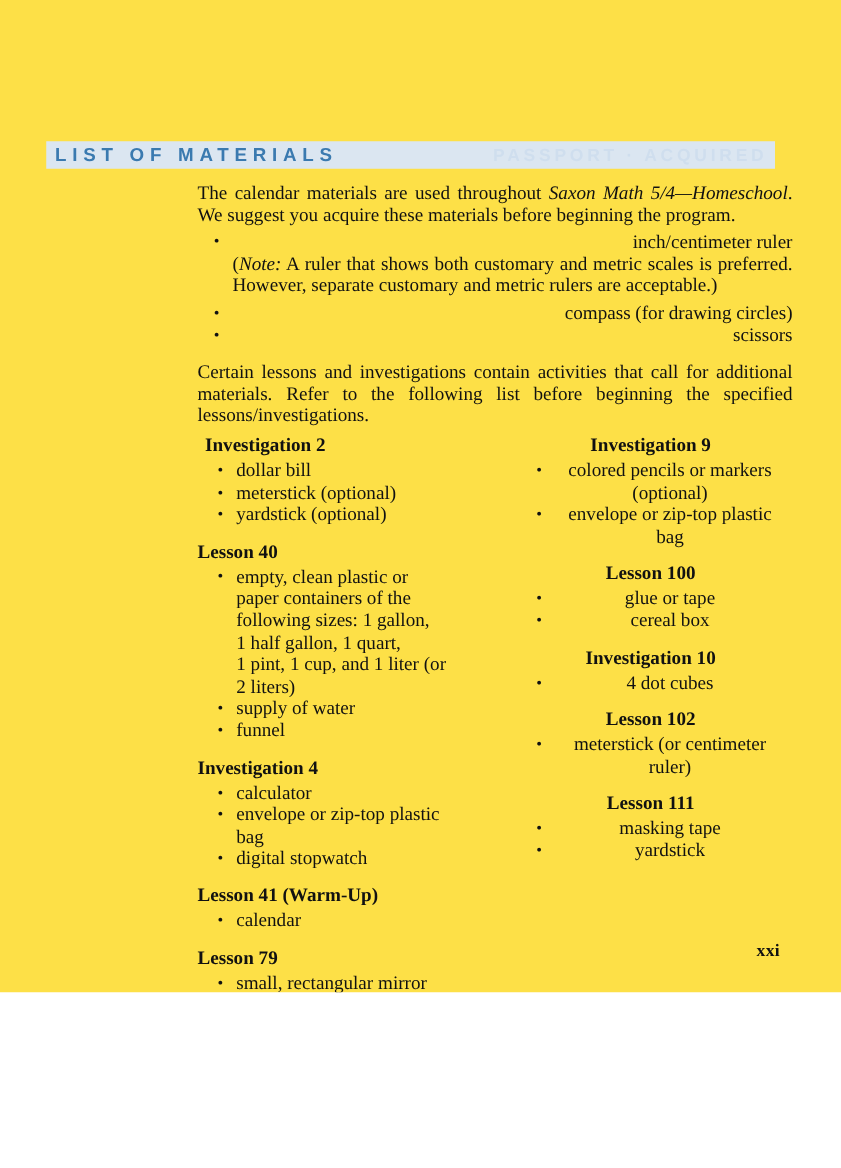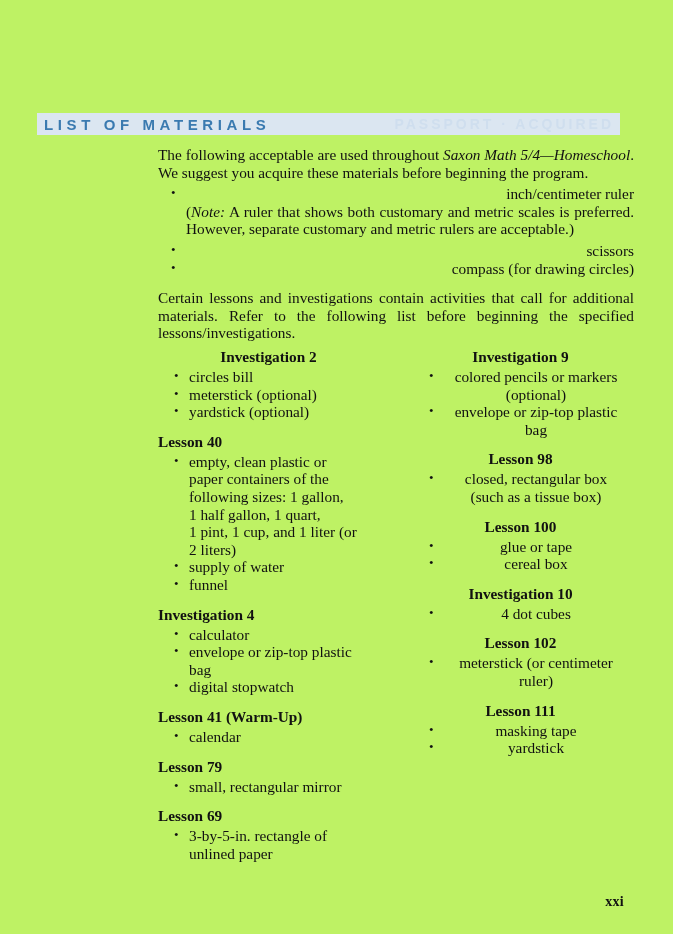--- a/index.html
+++ b/index.html
@@ -3,22 +3,22 @@
 <meta charset="utf-8">
 <style>
   html, body {
     margin: 0;
     padding: 0;
     background: #ffffff;
   }
   .page {
     position: relative;
     width: 673px;
-    height: 934px;
-    background: #bef264;
+    height: 794px;
+    background: #fde047;
     font-family: "Liberation Serif", "DejaVu Serif", serif;
     color: #111111;
     overflow: hidden;
     box-sizing: border-box;
   }
 
   
   .banner {
     position: absolute;
     left: 37px;
@@ -120,21 +120,21 @@
   .col-left  { left: 0px; }
   .col-right { left: 255px; text-align: center; }
 
   .group { margin-bottom: 12px; }
   .group-head {
     font-size: 15.3px;
     font-weight: 700;
     line-height: 18px;
     margin-bottom: 2px;
   }
-  .group-head.indented { padding-left: 6px; text-align: center; }
+  .group-head.indented { padding-left: 6px; }
 
   ul.items {
     list-style: none;
     margin: 0;
     padding: 0;
   }
   ul.items > li {
     position: relative;
     padding-left: 31px;
     font-size: 15.3px;
@@ -165,42 +165,42 @@
 
 <div class="page">
 
   <div class="banner">
     <div class="banner-ghost">PASSPORT · ACQUIRED</div>
   </div>
   <div class="banner-title">LIST OF MATERIALS</div>
 
   <div class="content">
 
-    <p class="para"><span>The following acceptable are used throughout </span><span class="ital">Saxon Math 5/4—Homeschool</span><span>. We suggest you acquire these materials before beginning the program.</span></p>
+    <p class="para"><span>The calendar materials are used throughout </span><span class="ital">Saxon Math 5/4—Homeschool</span><span>. We suggest you acquire these materials before beginning the program.</span></p>
 
     <ul class="topbullets">
       <li>inch/centimeter ruler</li>
     </ul>
 
     <div class="note-block"><span>(</span><span class="ital">Note:</span><span> A ruler that shows both customary and metric scales is preferred. However, separate customary and metric rulers are acceptable.)</span></div>
 
     <ul class="topbullets">
+      <li>compass (for drawing circles)</li>
       <li>scissors</li>
-      <li>compass (for drawing circles)</li>
     </ul>
 
     <p class="para second">Certain lessons and investigations contain activities that call for additional materials. Refer to the following list before beginning the specified lessons/investigations.</p>
   </div>
 
   <div class="columns">
     <div class="col col-left">
         <div class="group">
           <div class="group-head indented">Investigation 2</div>
           <ul class="items">
-            <li>circles bill</li>
+            <li>dollar bill</li>
             <li>meterstick (optional)</li>
             <li>yardstick (optional)</li>
           </ul>
         </div>
         <div class="group">
           <div class="group-head">Lesson 40</div>
           <ul class="items">
             <li>empty, clean plastic or
 paper containers of the
 following sizes: 1 gallon,
@@ -244,27 +244,20 @@
         <div class="group">
           <div class="group-head">Investigation 9</div>
           <ul class="items">
             <li>colored pencils or markers
 (optional)</li>
             <li>envelope or zip-top plastic
 bag</li>
           </ul>
         </div>
         <div class="group">
-          <div class="group-head">Lesson 98</div>
-          <ul class="items">
-            <li>closed, rectangular box
-(such as a tissue box)</li>
-          </ul>
-        </div>
-        <div class="group">
           <div class="group-head">Lesson 100</div>
           <ul class="items">
             <li>glue or tape</li>
             <li>cereal box</li>
           </ul>
         </div>
         <div class="group">
           <div class="group-head">Investigation 10</div>
           <ul class="items">
             <li>4 dot cubes</li>

